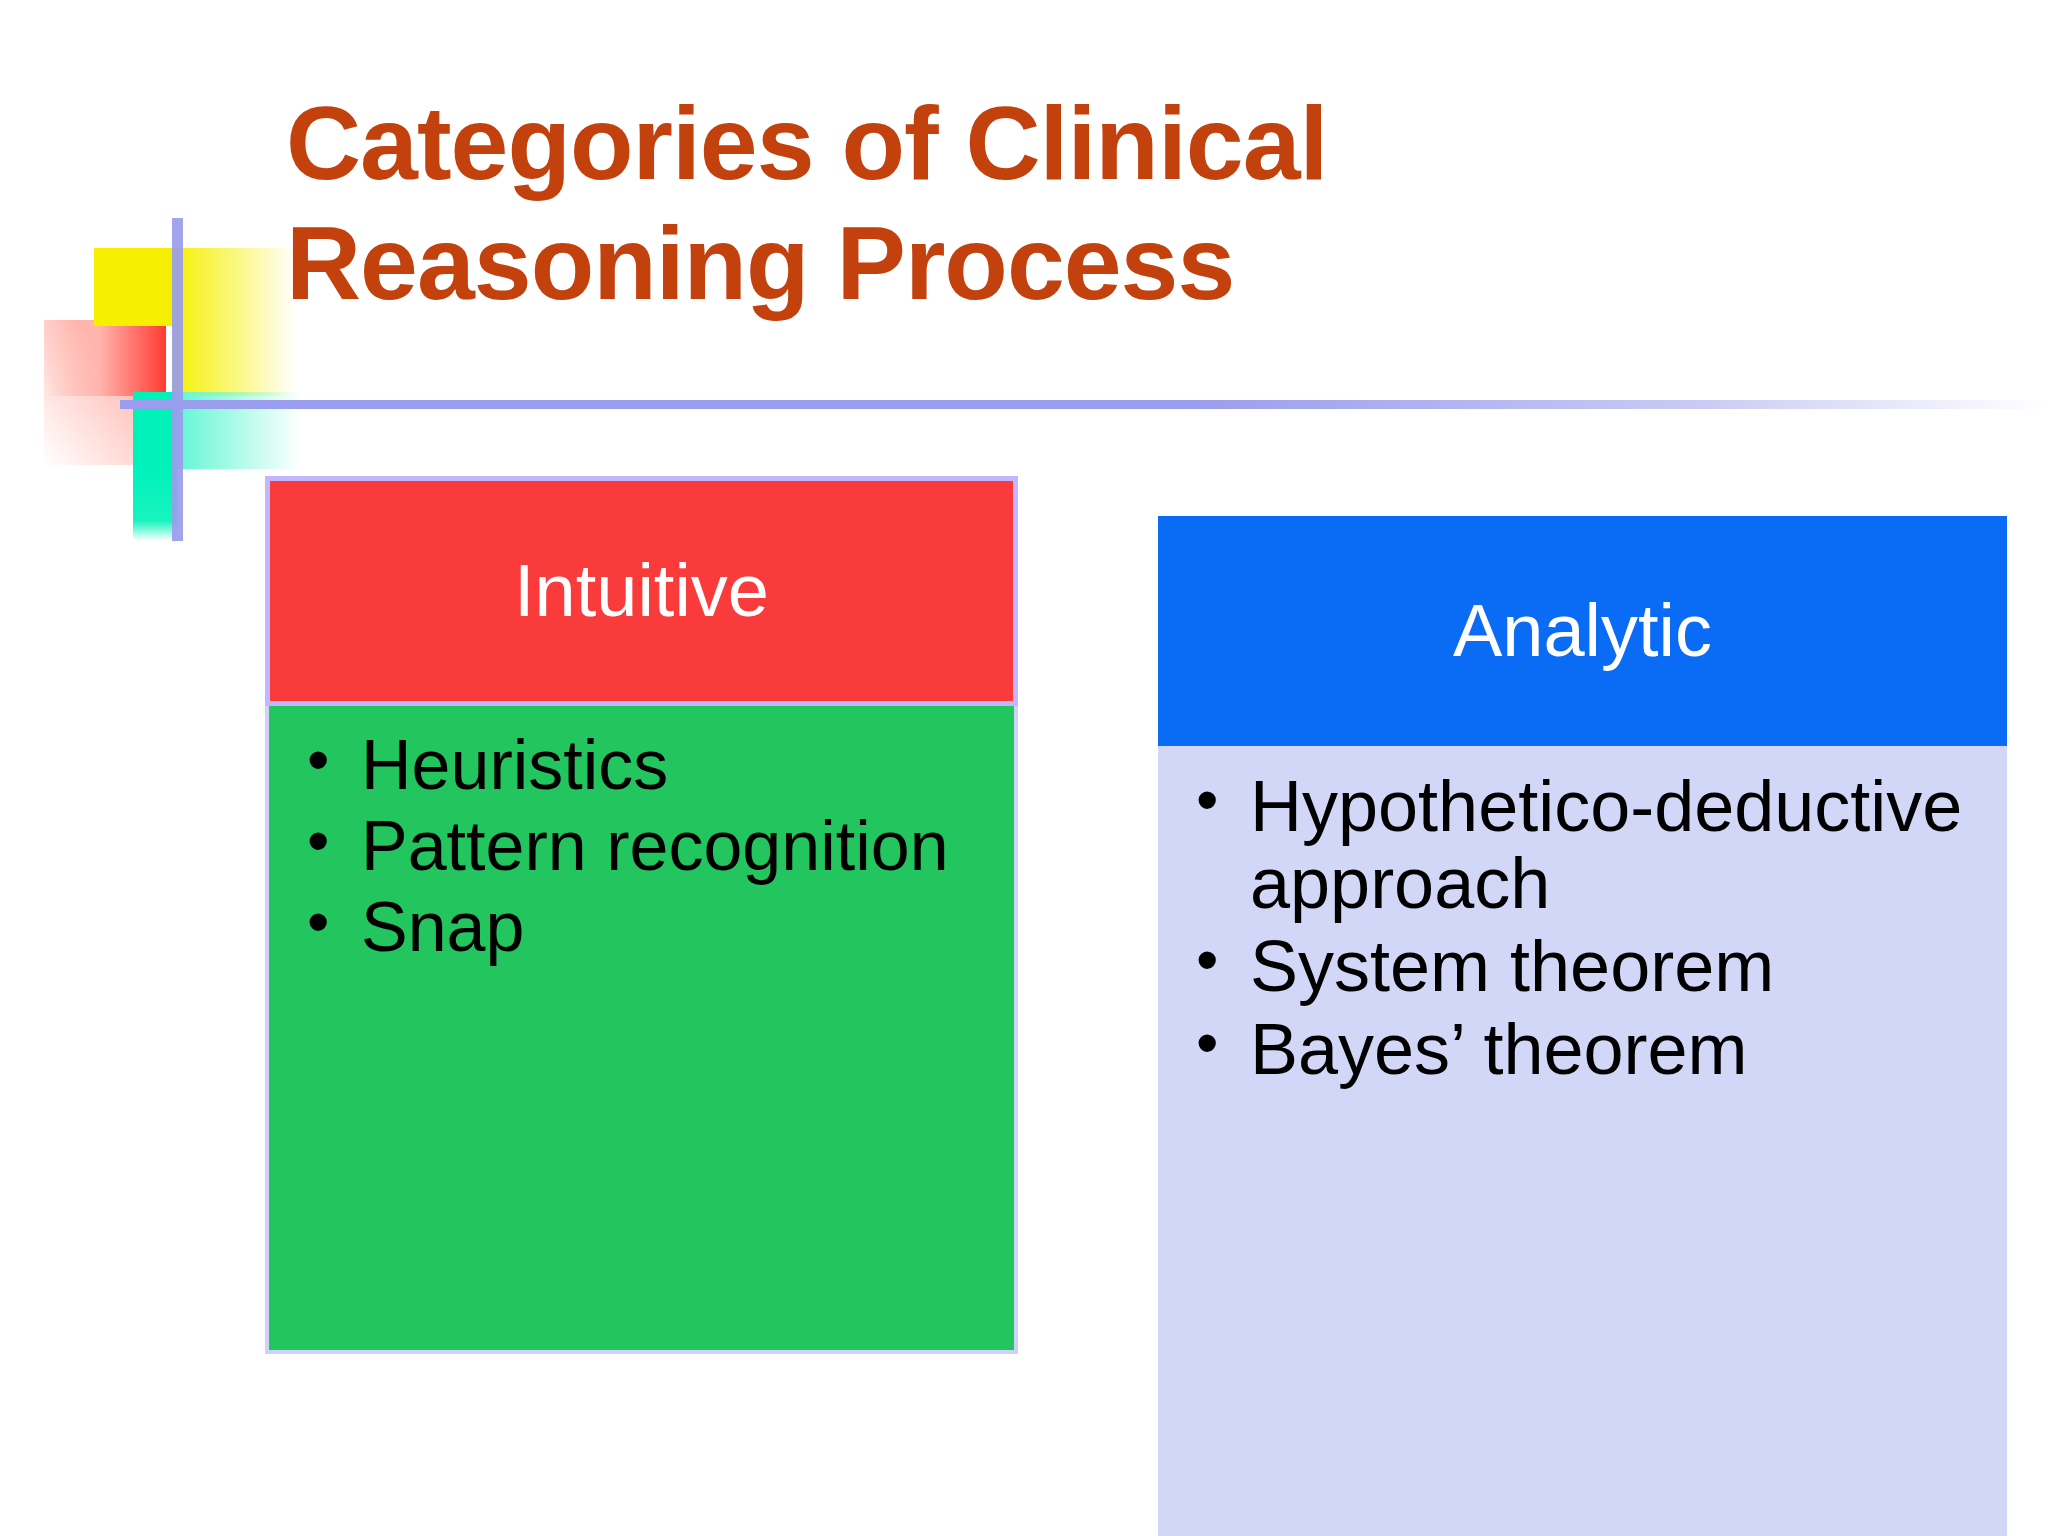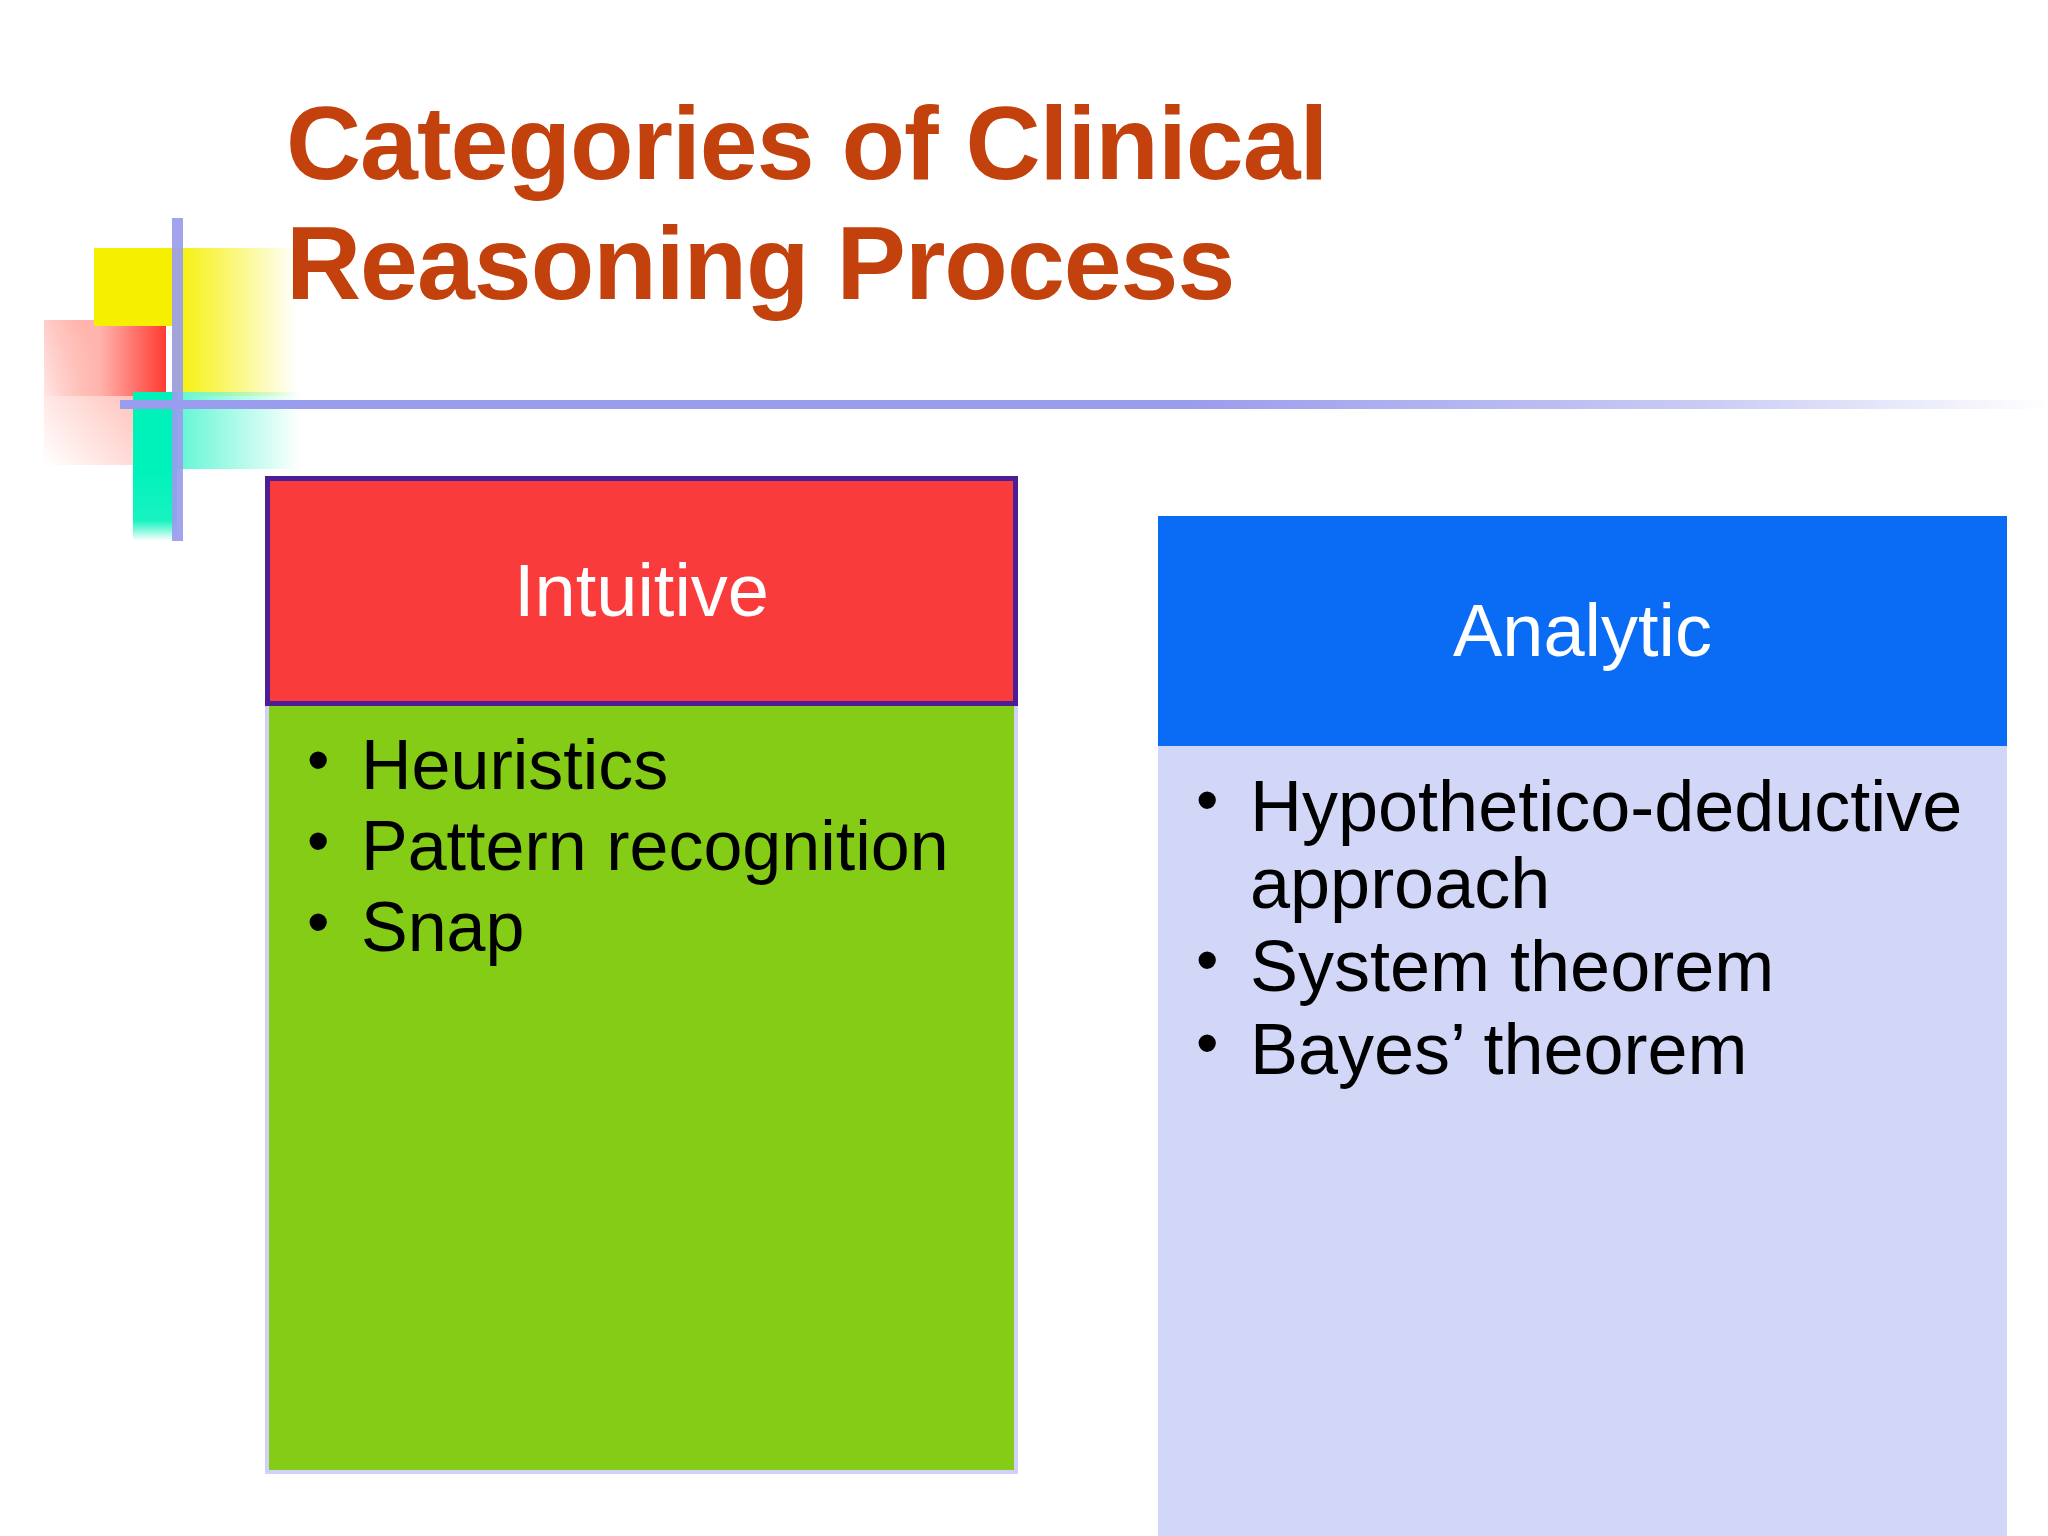--- a/index.html
+++ b/index.html
@@ -122,35 +122,35 @@
     color: #ffffff;
     font-size: 74px;
     line-height: 1;
     display: flex;
     align-items: center;
     justify-content: center;
   }
   .head-left {
     height: 230px;
     background: #f93b3b;
-    border: 5px solid #4c1d95;
+    border: 5px solid #c4b5fd;
   }
   .head-right {
     height: 230px;
     background: #0a6bf5;
     margin-top: 40px;
   }
 
   .body-box {
     box-sizing: border-box;
     padding: 22px 18px 30px 30px;
   }
   .body-left {
-    height: 768px;
-    background: #84cc16;
+    height: 648px;
+    background: #22c55e;
     border: 4px solid #cfd2f6;
     border-top: none;
   }
   .body-right {
     height: 800px;
     background: #d2d7f8;
   }
 
   ul.bullets {
     list-style: none;

